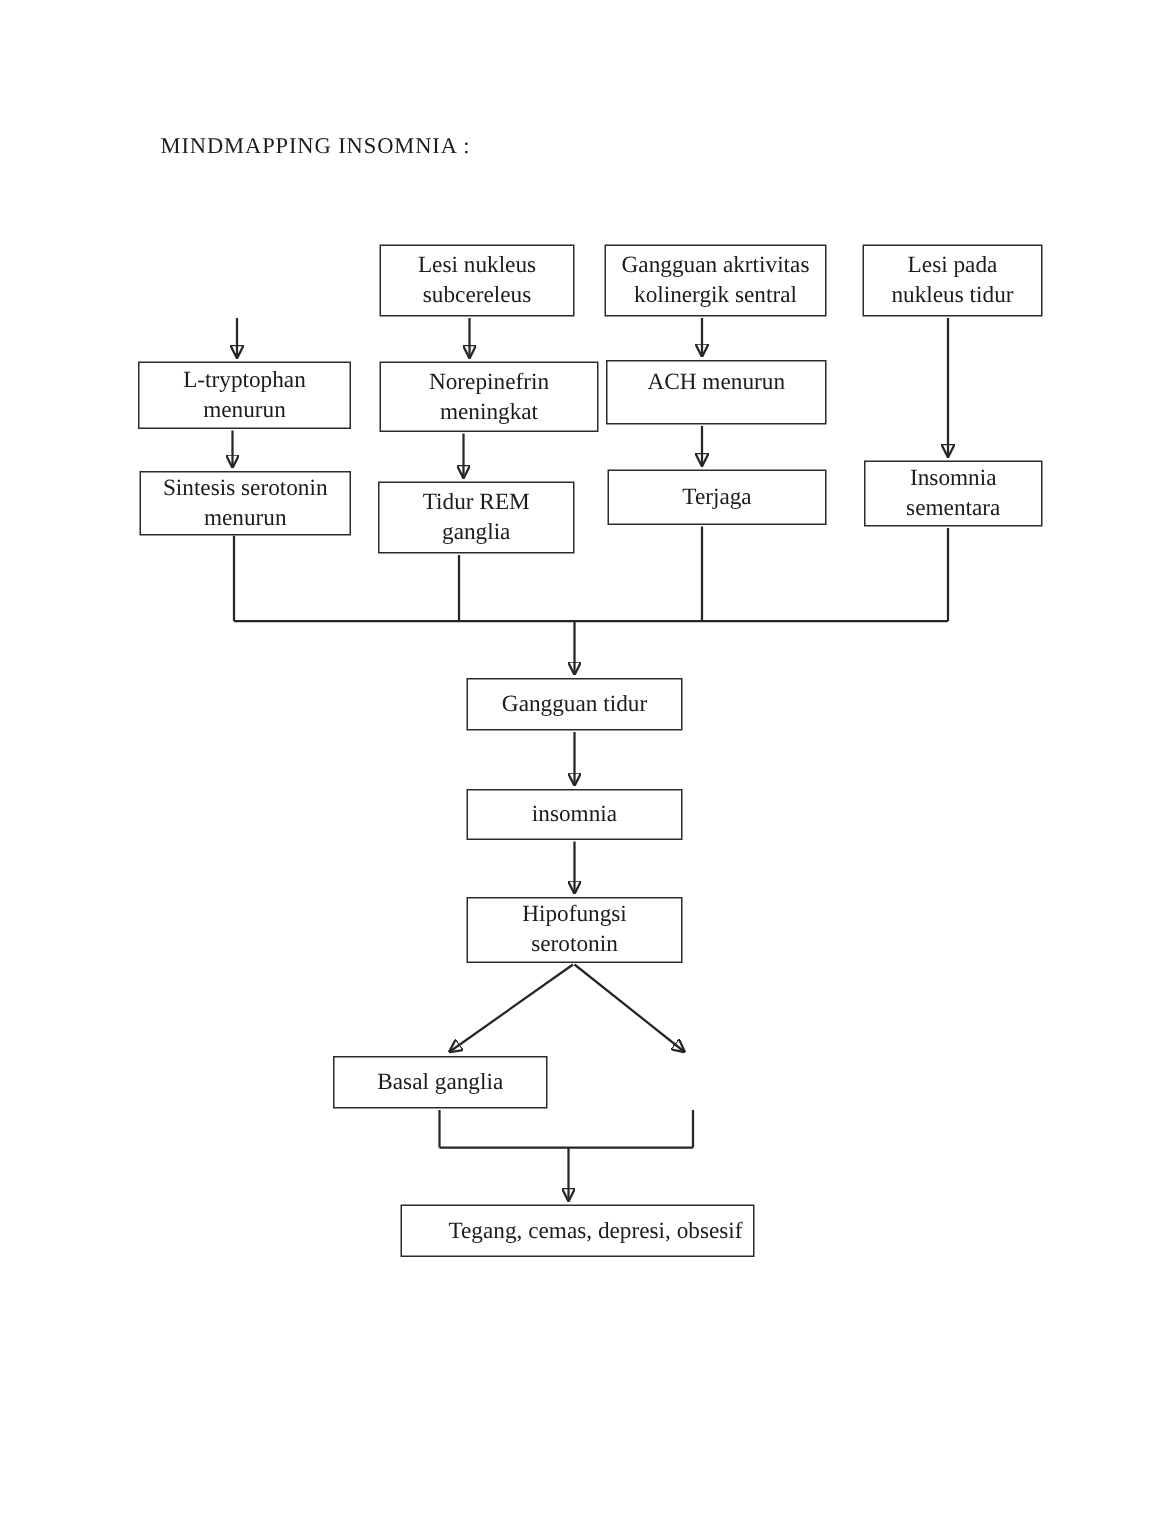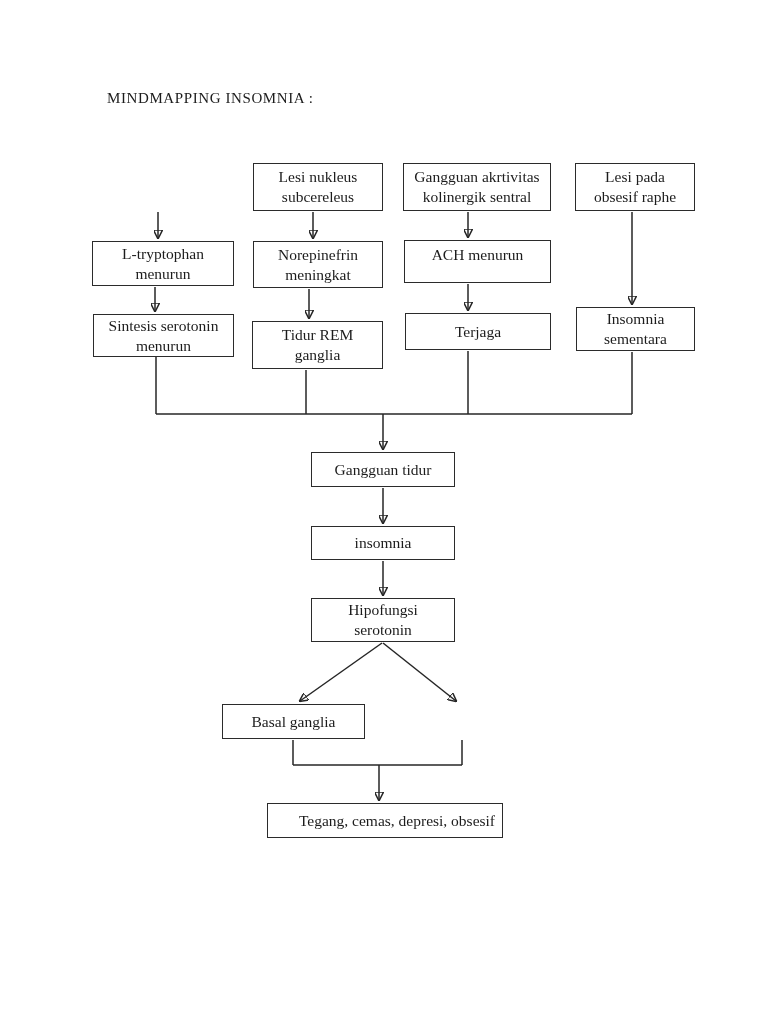--- a/index.html
+++ b/index.html
@@ -84,25 +84,25 @@
     <line x1="462" y1="740" x2="462" y2="765"></line>
     <line x1="293" y1="765" x2="462" y2="765"></line>
     <line x1="379" y1="765" x2="379" y2="800" marker-end="url(#ah)"></line>
   </svg>
 
   <div class="node" style="left:253px; top:163px; width:130px; height:48px;">Lesi nukleus
 subcereleus</div>
   <div class="node" style="left:403px; top:163px; width:148px; height:48px;">Gangguan akrtivitas
 kolinergik sentral</div>
   <div class="node" style="left:575px; top:163px; width:120px; height:48px;">Lesi pada
-obsesif raphe</div>
+nukleus tidur</div>
 
   <div class="node" style="left:92px;  top:241px; width:142px; height:45px;">L-tryptophan
 menurun</div>
-  <div class="node" style="left:253px; top:241px; width:130px; height:47px;">Norepinefrin
+  <div class="node" style="left:253px; top:241px; width:146px; height:47px;">Norepinefrin
 meningkat</div>
   <div class="node align-top" style="left:404px; top:240px; width:147px; height:43px;">ACH menurun</div>
 
   <div class="node" style="left:93px;  top:314px; width:141px; height:43px;">Sintesis serotonin
 menurun</div>
   <div class="node" style="left:252px; top:321px; width:131px; height:48px;">Tidur REM
 ganglia</div>
   <div class="node" style="left:405px; top:313px; width:146px; height:37px;">Terjaga</div>
   <div class="node" style="left:576px; top:307px; width:119px; height:44px;">Insomnia
 sementara</div>

